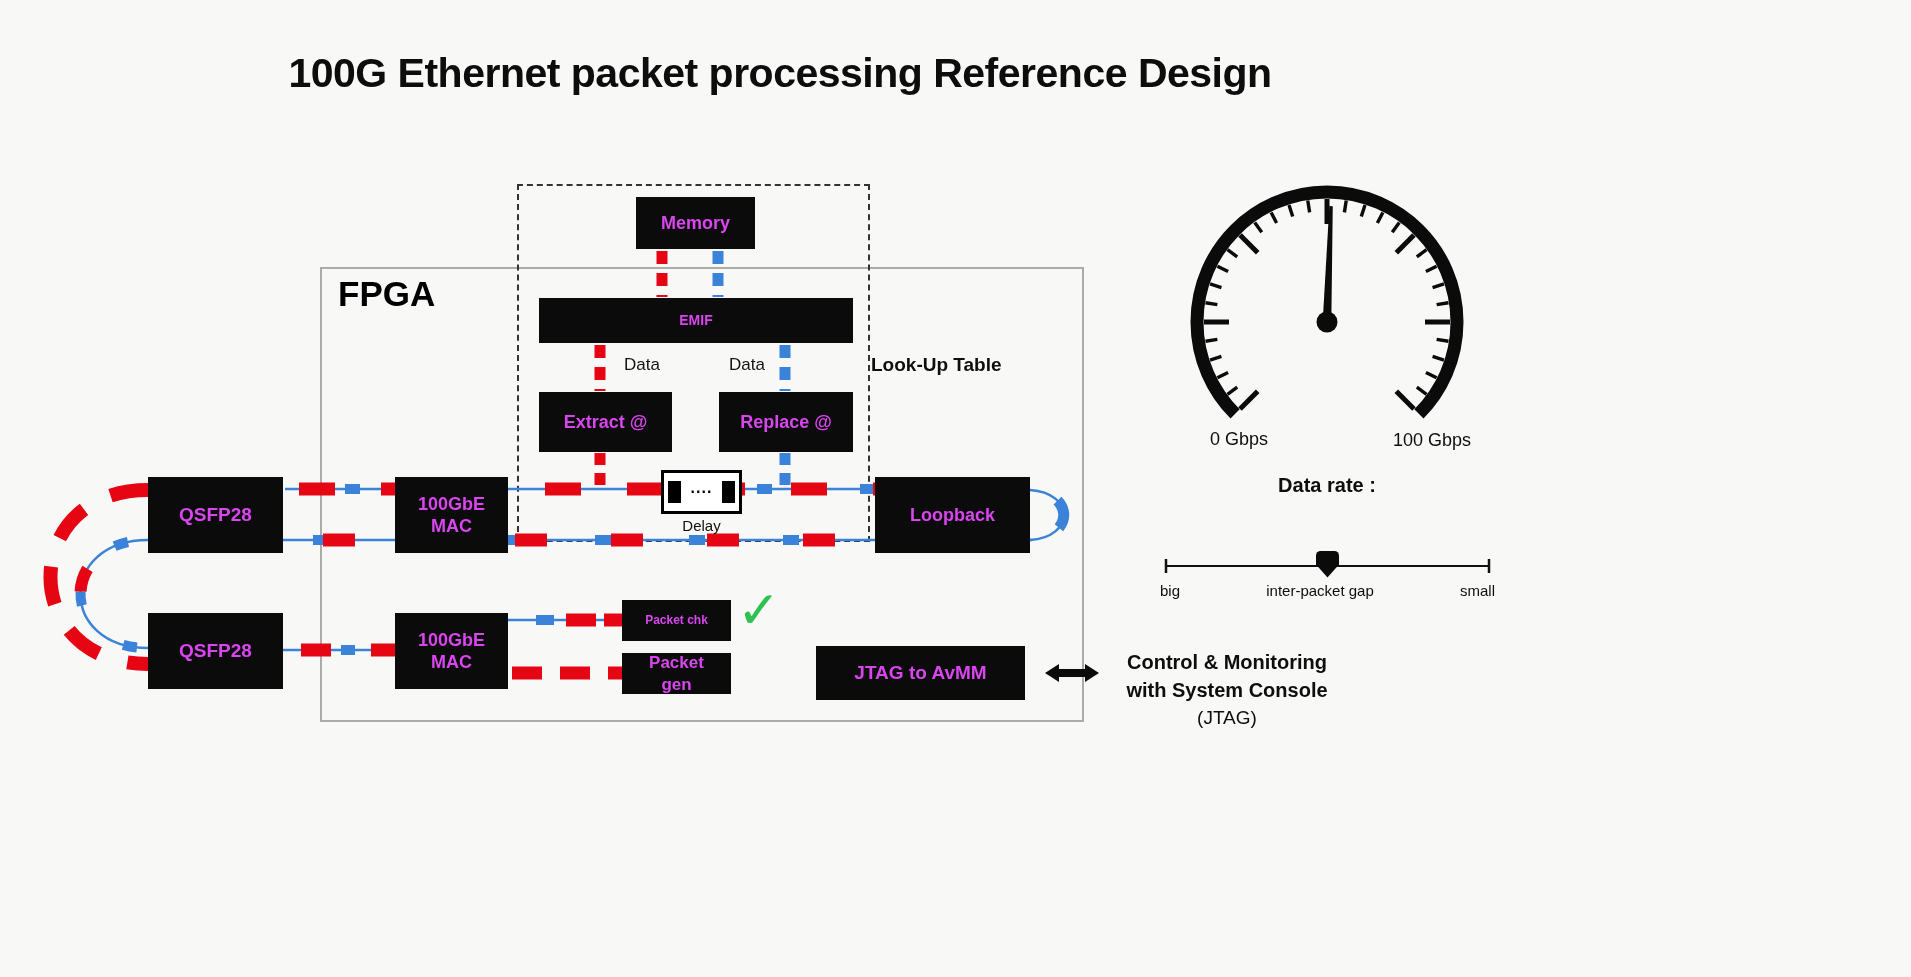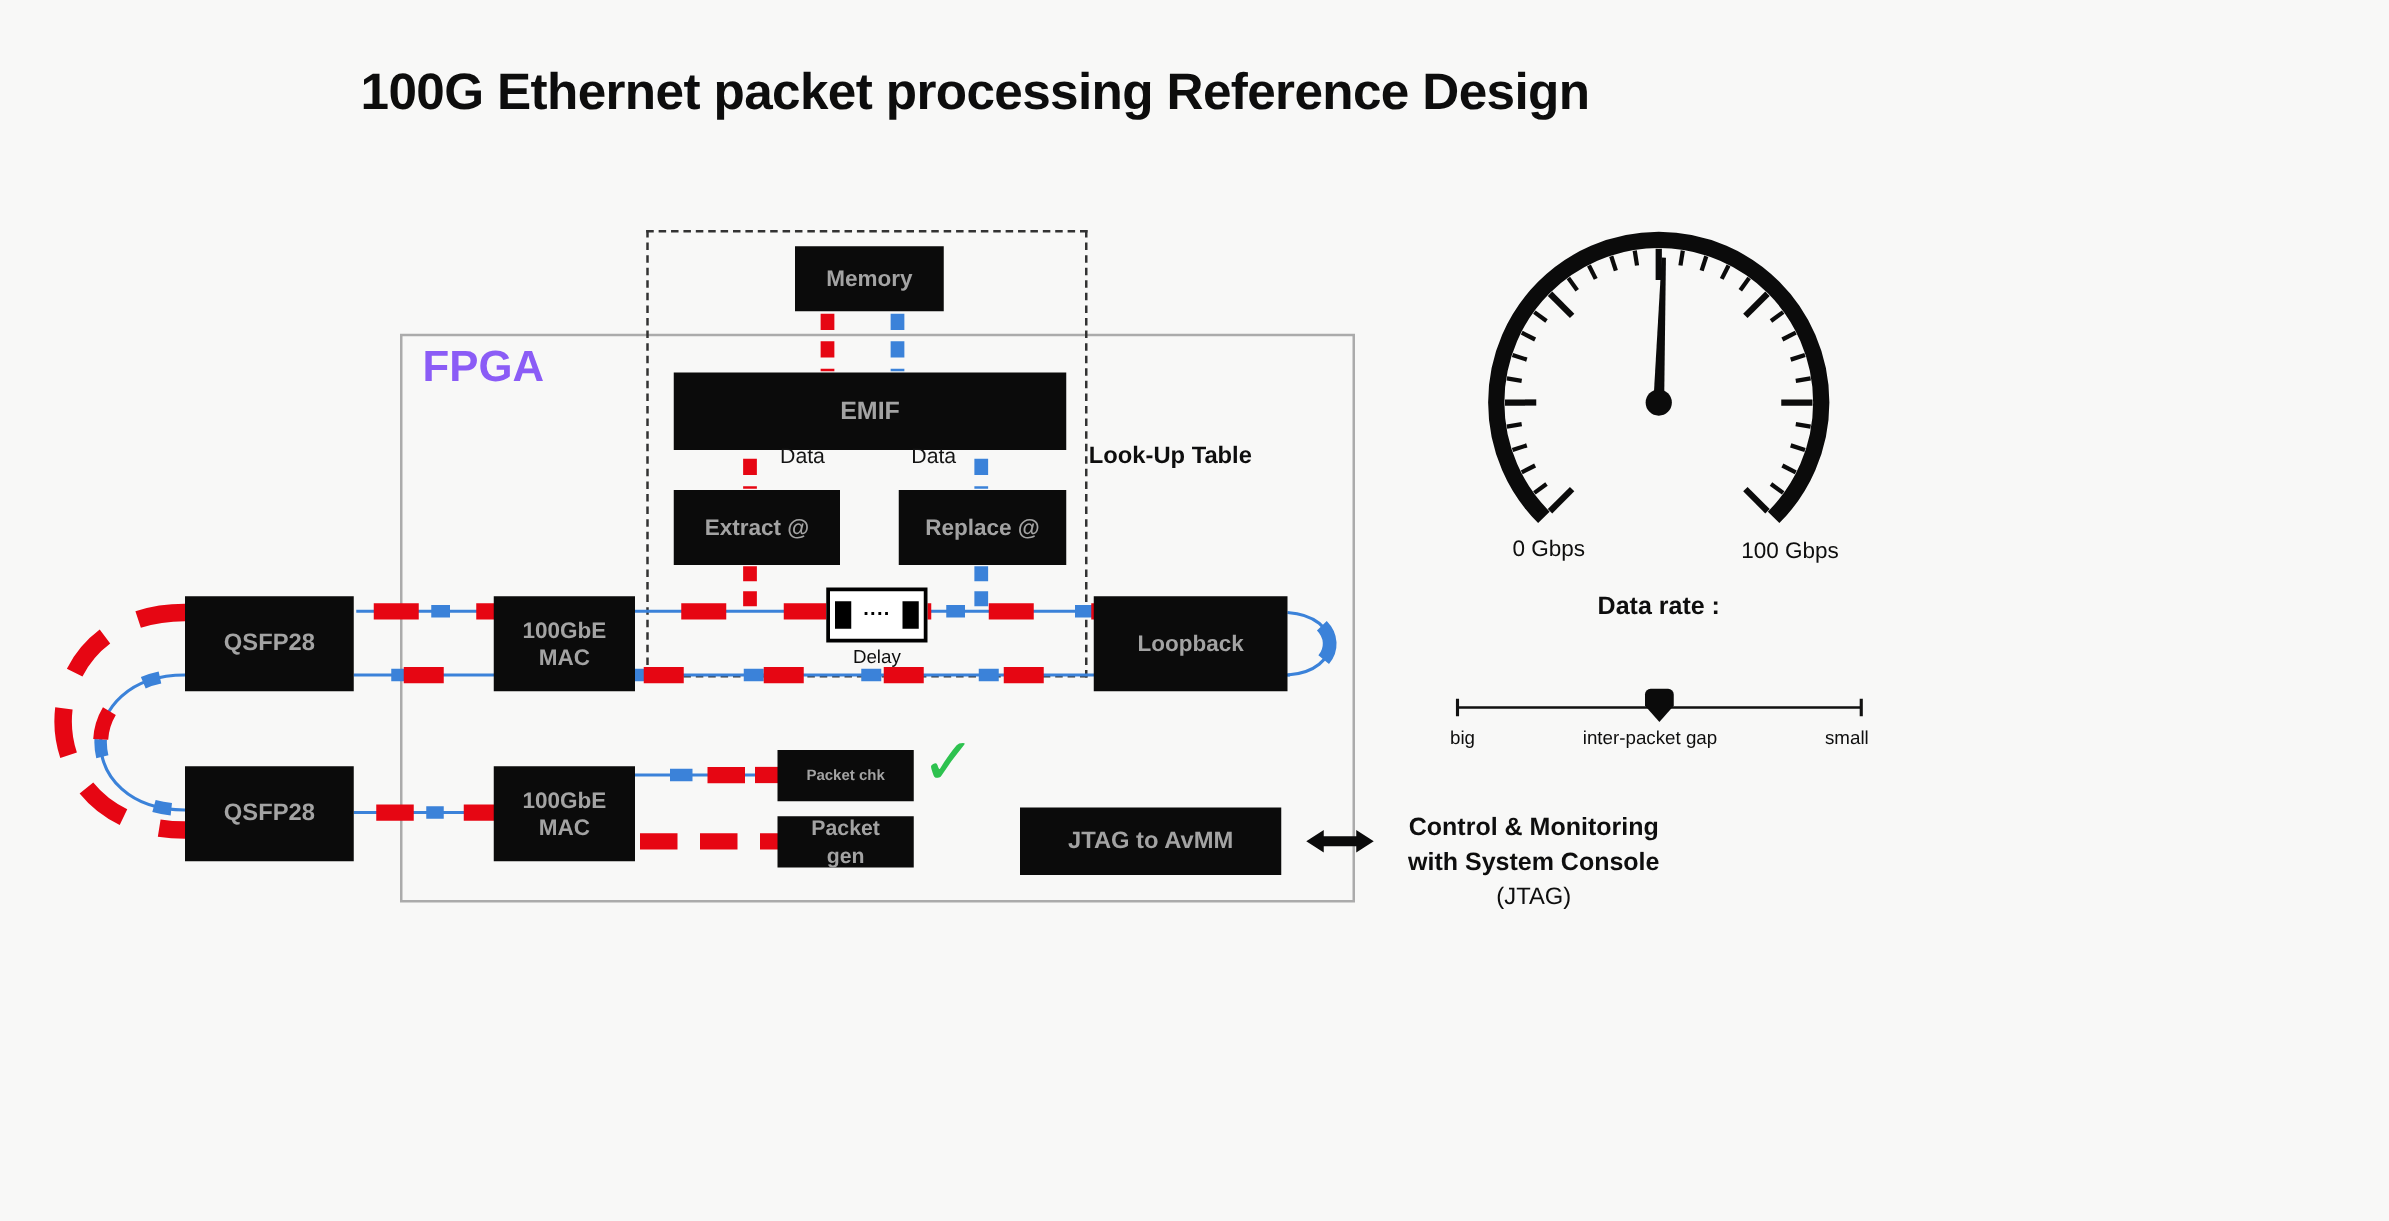--- a/index.html
+++ b/index.html
@@ -2,28 +2,28 @@
 <html><head>
 <meta charset="utf-8">
 <style>
   html,body{margin:0;padding:0;background:#f8f8f7;}
   #canvas{position:relative;width:1911px;height:977px;background:#f8f8f7;
           font-family:"Liberation Sans",sans-serif;color:#0e0e0e;overflow:hidden;}
   .abs{position:absolute;}
   .title{left:0;top:50px;width:1560px;text-align:center;font-size:41px;font-weight:600;
          letter-spacing:-0.5px;color:#0d0d0d;z-index:4;}
   .fpga-box{left:320px;top:267px;width:760px;height:451px;border:2px solid #ababab;z-index:1;}
-  .fpga-label{left:338px;top:274px;font-size:35px;font-weight:700;color:#8b5cf6;z-index:4;}
+  .fpga-label{left:338px;top:274px;font-size:35px;font-weight:700;color:#000000;z-index:4;}
   .lut-box{left:517px;top:184px;width:349px;height:354px;border:2px dashed #333;z-index:1;}
   .wires{left:0;top:0;width:1911px;height:977px;z-index:2;}
-  .block{position:absolute;background:#0b0b0b;color:#a3a3a3;display:flex;align-items:center;
+  .block{position:absolute;background:#0b0b0b;color:#d946ef;display:flex;align-items:center;
          justify-content:center;text-align:center;font-weight:600;z-index:3;
          box-sizing:border-box;padding:0 12px;line-height:1.25;}
   .b-memory{left:636px;top:197px;width:119px;height:52px;font-size:18px;}
-  .b-emif{left:539px;top:298px;width:314px;height:62px;font-size:20px;}
+  .b-emif{left:539px;top:298px;width:314px;height:45px;font-size:14px;}
   .b-extract{left:539px;top:392px;width:133px;height:60px;font-size:18px;}
   .b-replace{left:719px;top:392px;width:134px;height:60px;font-size:18px;}
   .b-qsfp-top{left:148px;top:477px;width:135px;height:76px;font-size:19px;}
   .b-mac-top{left:395px;top:477px;width:113px;height:76px;font-size:18px;}
   .b-loopback{left:875px;top:477px;width:155px;height:76px;font-size:18px;}
   .b-qsfp-bot{left:148px;top:613px;width:135px;height:76px;font-size:19px;}
   .b-mac-bot{left:395px;top:613px;width:113px;height:76px;font-size:18px;}
   .b-chk{left:622px;top:600px;width:109px;height:41px;font-size:12px;}
   .b-gen{left:622px;top:653px;width:109px;height:41px;font-size:17px;}
   .b-jtag{left:816px;top:646px;width:209px;height:54px;font-size:19px;}

